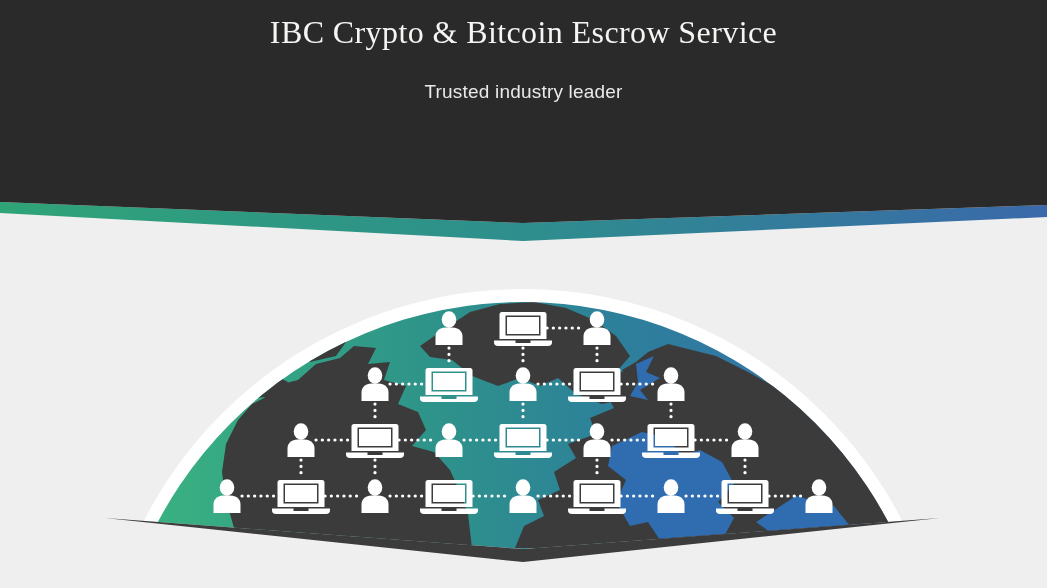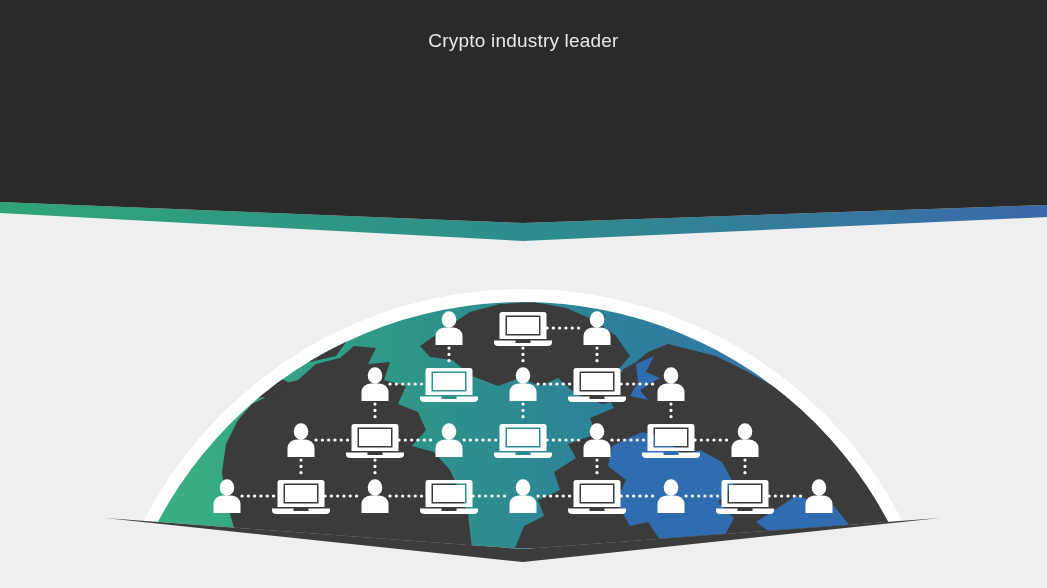--- a/index.html
+++ b/index.html
@@ -144,16 +144,17 @@
           <use href="#icon-person" transform="translate(819 497)"></use>
         </g>
     </g>
 
     <polygon class="band" points="105,518 523,549 940,518 523,562"></polygon>
   </svg>
 
   <div class="stripe"></div>
 
   <header class="hero">
-    <p class="subtitle">Crypto industry leader</p>
+    <h1 class="title">IBC Crypto &amp; Bitcoin Escrow Service</h1>
+    <p class="subtitle">Trusted industry leader</p>
   </header>
 
 </div>
 
 </body></html>

